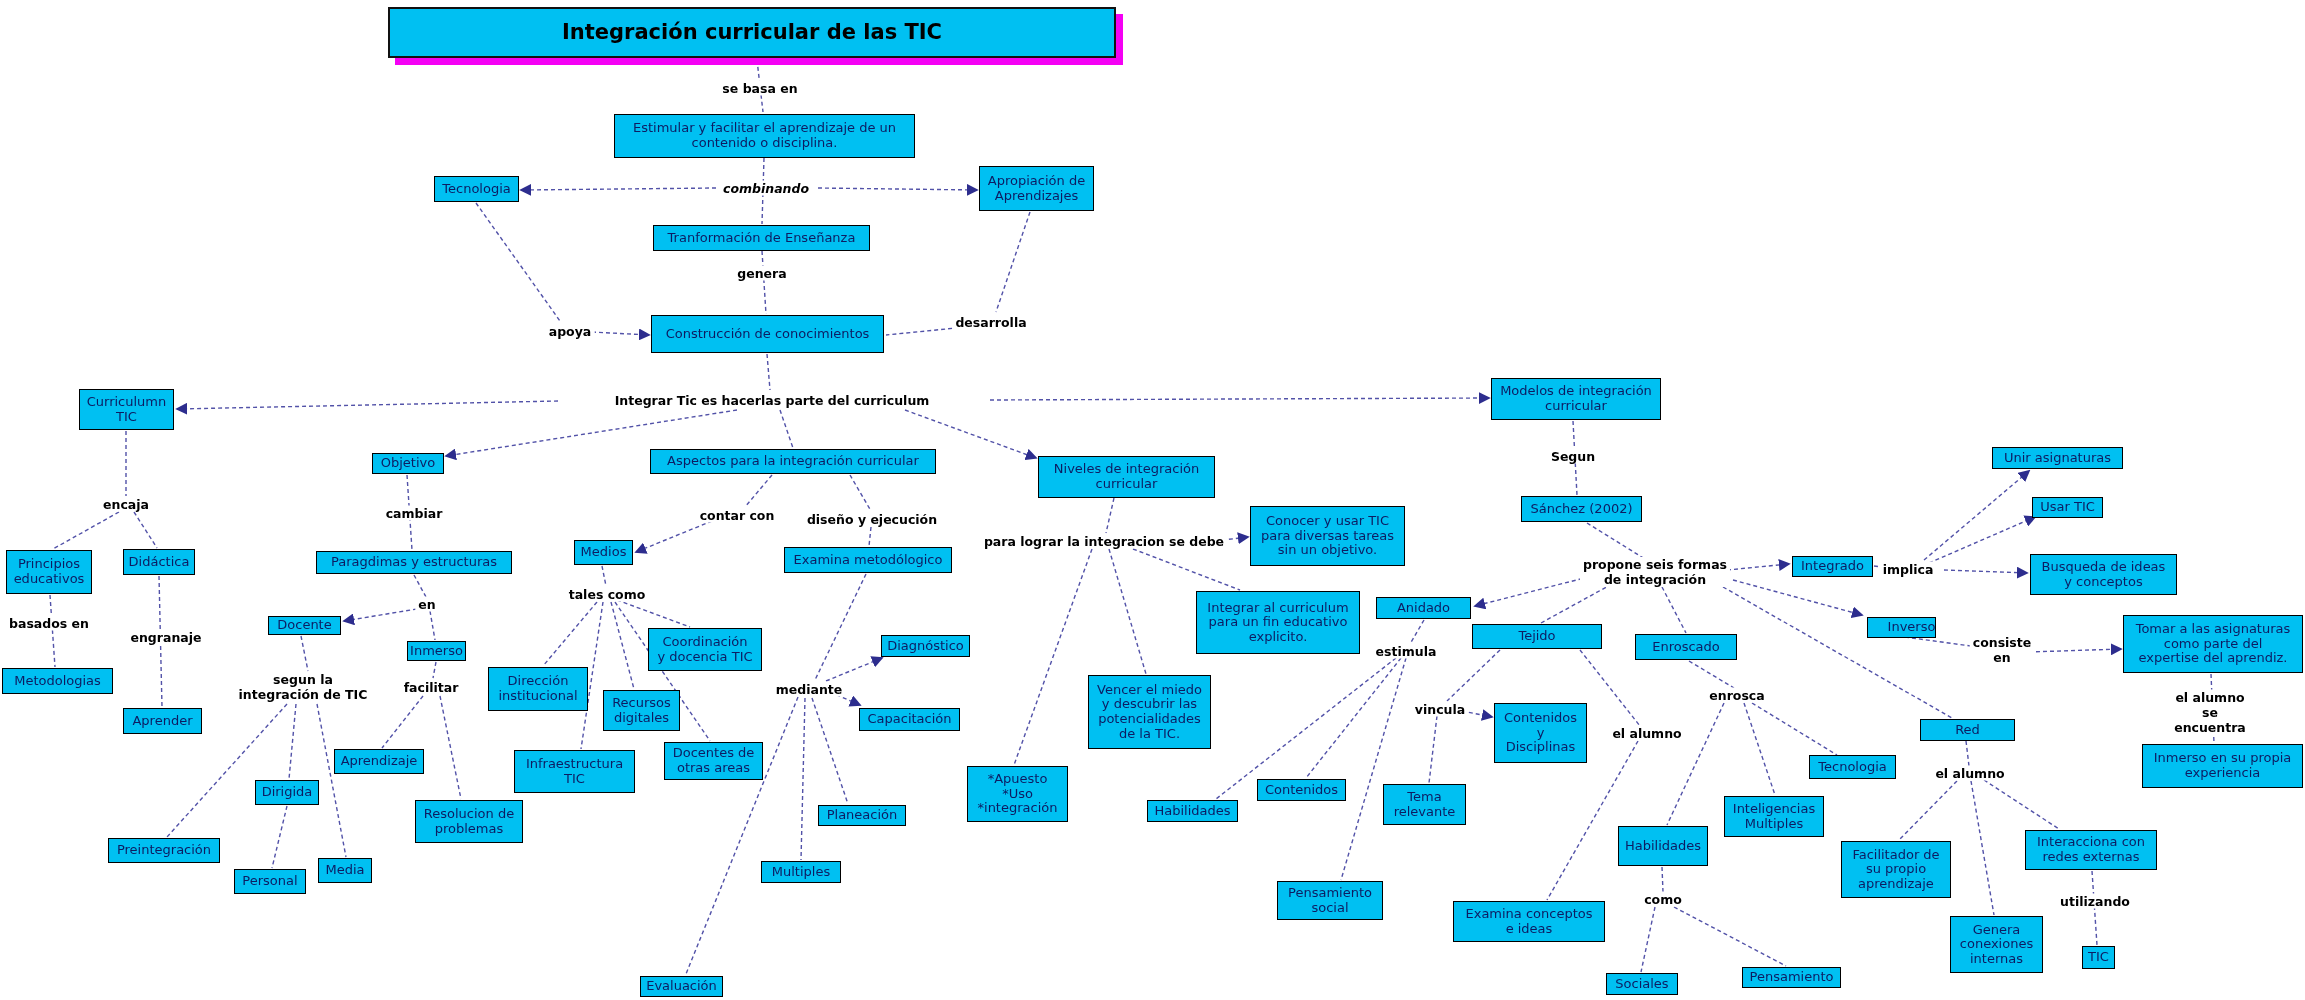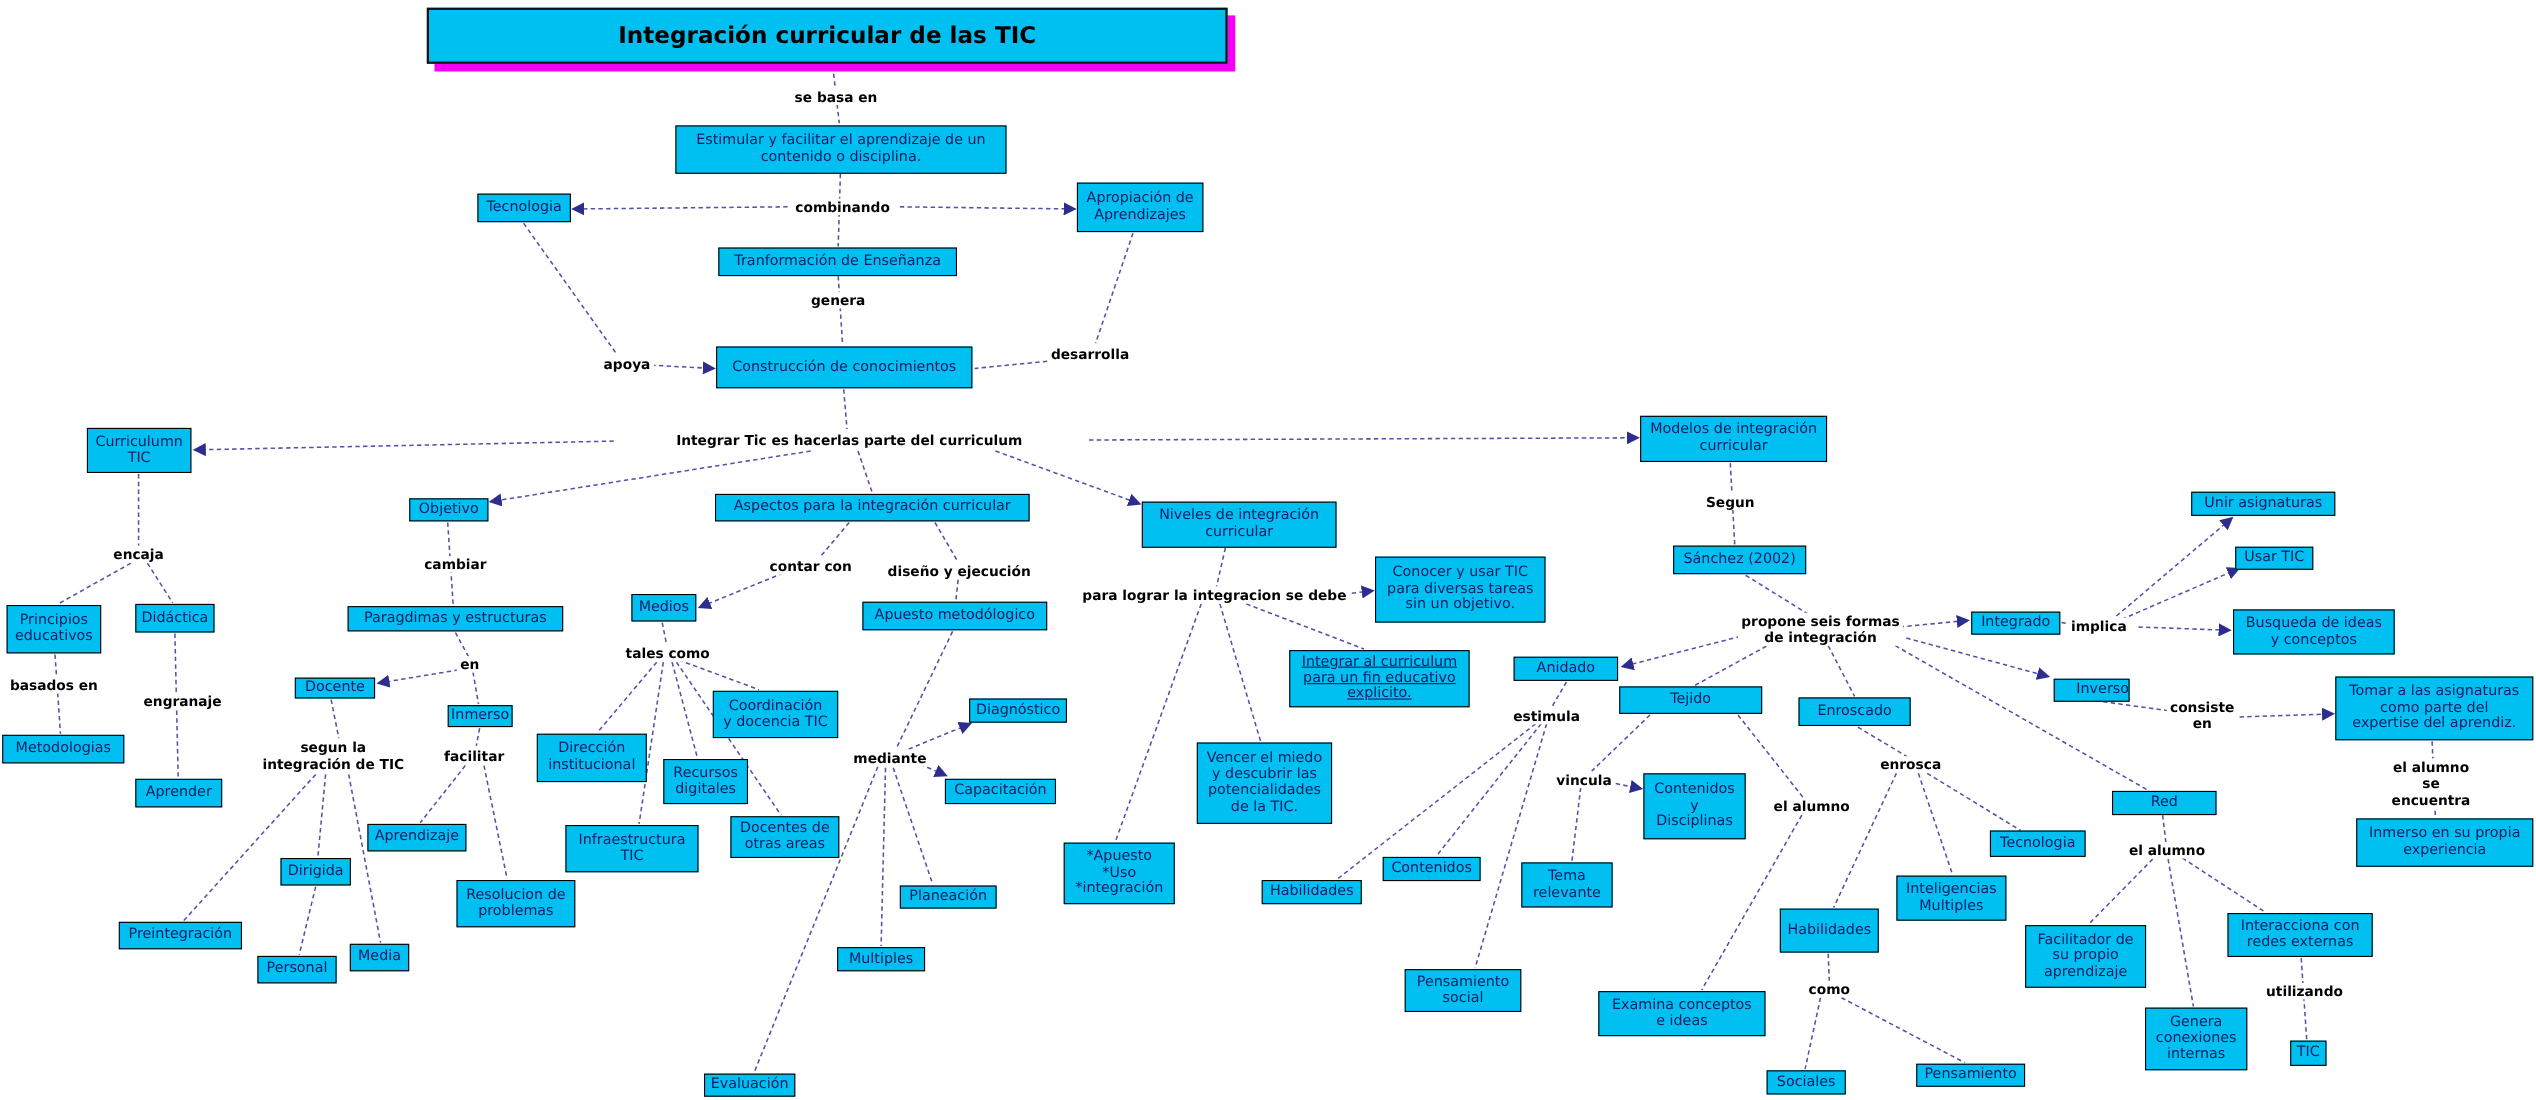--- a/index.html
+++ b/index.html
@@ -155,32 +155,32 @@
     <div class="node" style="left: 488px; top: 667px; width: 100px; height: 44px;">Dirección
 institucional</div>
     <div class="node" style="left: 514px; top: 750px; width: 121px; height: 43px;">Infraestructura
 TIC</div>
     <div class="node" style="left: 603px; top: 690px; width: 77px; height: 41px;">Recursos
 digitales</div>
     <div class="node" style="left: 648px; top: 628px; width: 114px; height: 43px;">Coordinación
 y docencia TIC</div>
     <div class="node" style="left: 664px; top: 742px; width: 99px; height: 38px;">Docentes de
 otras areas</div>
-    <div class="node" style="left: 784px; top: 547px; width: 168px; height: 26px;">Apuesto metodólogico</div>
+    <div class="node" style="left: 784px; top: 547px; width: 168px; height: 26px;">Examina metodólogico</div>
     <div class="node" style="left: 881px; top: 635px; width: 89px; height: 22px;">Diagnóstico</div>
     <div class="node" style="left: 859px; top: 708px; width: 101px; height: 23px;">Capacitación</div>
     <div class="node" style="left: 818px; top: 805px; width: 88px; height: 21px;">Planeación</div>
     <div class="node" style="left: 761px; top: 861px; width: 80px; height: 22px;">Multiples</div>
     <div class="node" style="left: 640px; top: 976px; width: 83px; height: 21px;">Evaluación</div>
     <div class="node" style="left: 1038px; top: 456px; width: 177px; height: 42px;">Niveles de integración
 curricular</div>
     <div class="node" style="left: 1250px; top: 506px; width: 155px; height: 60px;">Conocer y  usar TIC
 para diversas tareas
 sin un objetivo.</div>
-    <div class="node" style="left: 1172px; top: 591px; width: 164px; height: 52px; text-decoration: underline;">Integrar al curriculum
+    <div class="node" style="left: 1196px; top: 591px; width: 164px; height: 63px;">Integrar al curriculum
 para un fin educativo
 explicito.</div>
     <div class="node" style="left: 1088px; top: 675px; width: 123px; height: 74px;">Vencer el miedo
 y  descubrir las
 potencialidades
 de la TIC.</div>
     <div class="node" style="left: 967px; top: 766px; width: 101px; height: 56px;">*Apuesto
 *Uso
 *integración</div>
     <div class="node" style="left: 1147px; top: 800px; width: 91px; height: 22px;">Habilidades</div>
@@ -219,21 +219,21 @@
 social</div>
     <div class="node" style="left: 1453px; top: 901px; width: 152px; height: 41px;">Examina conceptos
 e ideas</div>
     <div class="node" style="left: 1618px; top: 826px; width: 90px; height: 40px;">Habilidades</div>
     <div class="node" style="left: 1606px; top: 973px; width: 72px; height: 22px;">Sociales</div>
     <div class="node" style="left: 1742px; top: 967px; width: 99px; height: 21px;">Pensamiento</div>
     <div class="node" style="left: 1809px; top: 755px; width: 87px; height: 24px;">Tecnologia</div>
     <div class="node" style="left: 1724px; top: 796px; width: 100px; height: 41px;">Inteligencias
 Multiples</div>
     <div class="edge-label" style="left: 760px; top: 88px;">se basa en</div>
-    <div class="edge-label" style="left: 766px; top: 188px;">combinando</div>
+    <div class="edge-label" style="left: 766px; top: 188px; font-style: italic;">combinando</div>
     <div class="edge-label" style="left: 762px; top: 273px;">genera</div>
     <div class="edge-label" style="left: 570px; top: 331px;">apoya</div>
     <div class="edge-label" style="left: 991px; top: 322px;">desarrolla</div>
     <div class="edge-label" style="left: 772px; top: 400px;">Integrar Tic es hacerlas parte del curriculum</div>
     <div class="edge-label" style="left: 126px; top: 504px;">encaja</div>
     <div class="edge-label" style="left: 49px; top: 623px;">basados en</div>
     <div class="edge-label" style="left: 166px; top: 637px;">engranaje</div>
     <div class="edge-label" style="left: 414px; top: 513px; text-align: right;">cambiar</div>
     <div class="edge-label" style="left: 427px; top: 604px;">en</div>
     <div class="edge-label" style="left: 303px; top: 687px;">segun la

